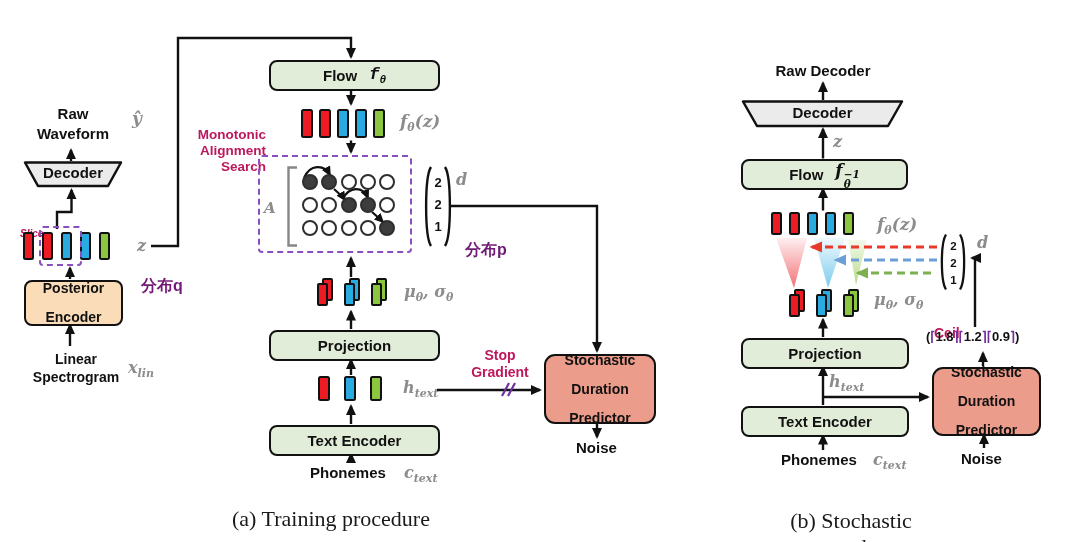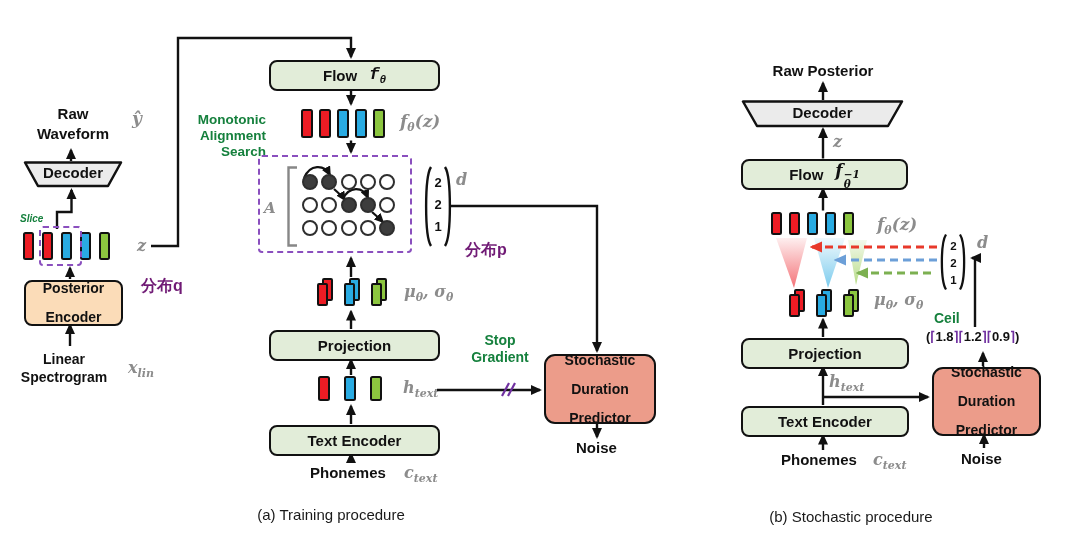--- a/index.html
+++ b/index.html
@@ -33,26 +33,26 @@
   .blk-if{width:7px;height:19px;}  .row-if{gap:7px;}
   
   .pairrow{position:absolute;display:flex;gap:10px;}
   .pair{position:relative;width:17px;height:29px;display:inline-block;}
   .pblk{position:absolute;width:7px;height:19px;border:2.5px solid #111;border-radius:2px;}
   .pblk.back{left:5px;top:0;}
   .pblk.front{left:0;top:5px;}
   
   .circ{position:absolute;width:12px;height:12px;border:2.5px solid #2e2e2e;border-radius:50%;background:#fff;}
   .circ.fill{background:#3d3d3d;}
-  .purple{color:#15803d;}
+  .purple{color:#be185d;margin-top:15px;}
   .redtxt{color:#701a75;}
   .dash-purple{border:2.5px dashed #8a4fbe;border-radius:4px;position:absolute;}
   .dvec{position:absolute;display:flex;flex-direction:column;align-items:center;font-weight:bold;font-size:13px;line-height:22px;color:#111;}
   .dvec.small{font-size:11.5px;line-height:17px;}
-  .cap{position:absolute;font-family:Liberation Sans, sans-serif;font-size:15px;color:#1a1a1a;text-align:center;}
+  .cap{position:absolute;font-family:Liberation Serif, serif;font-size:22px;color:#1a1a1a;text-align:center;}
   svg.overlay{position:absolute;left:0;top:0;}
   #ceil-expr{position:absolute;font-size:13px;font-weight:bold;letter-spacing:0px;}
   #ceil-expr .pu{color:#7030a0;}
   #ceil-expr .bk{color:#111;}
 </style>
 </head>
 <body>
 
 <svg class="overlay" width="1070" height="542">
   <defs>
@@ -169,21 +169,21 @@
 <div class="dash-purple" style="left:39px;top:226px;width:39px;height:36px;border-width:2px;"></div>
 
 <span class="abs m" style="left:137px;top:236px;"><span>z</span></span>
 <span class="abs redtxt b" style="left:141px;top:276px;font-size:16px;">分布q</span>
 
 <div class="gbox peach boxlines" style="left:24px;top:280px;width:95px;height:42px;">
   <div>Posterior</div>
   <div>Encoder</div>
 </div>
 
-<div class="abs ctr b" style="left:4px;top:350px;width:120px;font-size:14px;line-height:18px;">
+<div class="abs ctr b" style="left:16px;top:350px;width:120px;font-size:14px;line-height:18px;">
   <div>Linear</div>
   <div>Spectrogram</div>
 </div>
 <span class="abs m" style="left:128px;top:358px;"><span>x</span><sub>lin</sub></span>
 
 <div class="gbox" style="left:269px;top:60px;width:167px;height:27px;">
   <span>Flow</span>
   <span class="m dark" style="font-size:17px;font-family:Liberation Mono, monospace;"><span>f</span><sub>θ</sub></span>
 </div>
 
@@ -271,21 +271,21 @@
 
 <div class="gbox salmon boxlines" style="left:544px;top:354px;width:108px;height:66px;">
   <div>Stochastic</div>
   <div>Duration</div>
   <div>Predictor</div>
 </div>
 <span class="abs b" style="left:576px;top:439px;font-size:15px;">Noise</span>
 
 <div class="cap" style="left:231px;top:506px;width:200px;">(a) Training procedure</div>
 
-<div class="abs ctr b" style="left:763px;top:62px;width:120px;font-size:15px;">Raw Posterior</div>
+<div class="abs ctr b" style="left:763px;top:62px;width:120px;font-size:15px;">Raw Decoder</div>
 
 <div class="abs ctr b" style="left:742px;top:104px;width:161px;font-size:15px;">Decoder</div>
 <span class="abs m" style="left:833px;top:132px;"><span>z</span></span>
 
 <div class="gbox" style="left:741px;top:159px;width:163px;height:27px;">
   <span>Flow</span>
   <span class="m dark" style="font-size:17px;"><span>f</span><span class="ss">
         <span>−1</span>
         <span>θ</span>
       </span></span>

